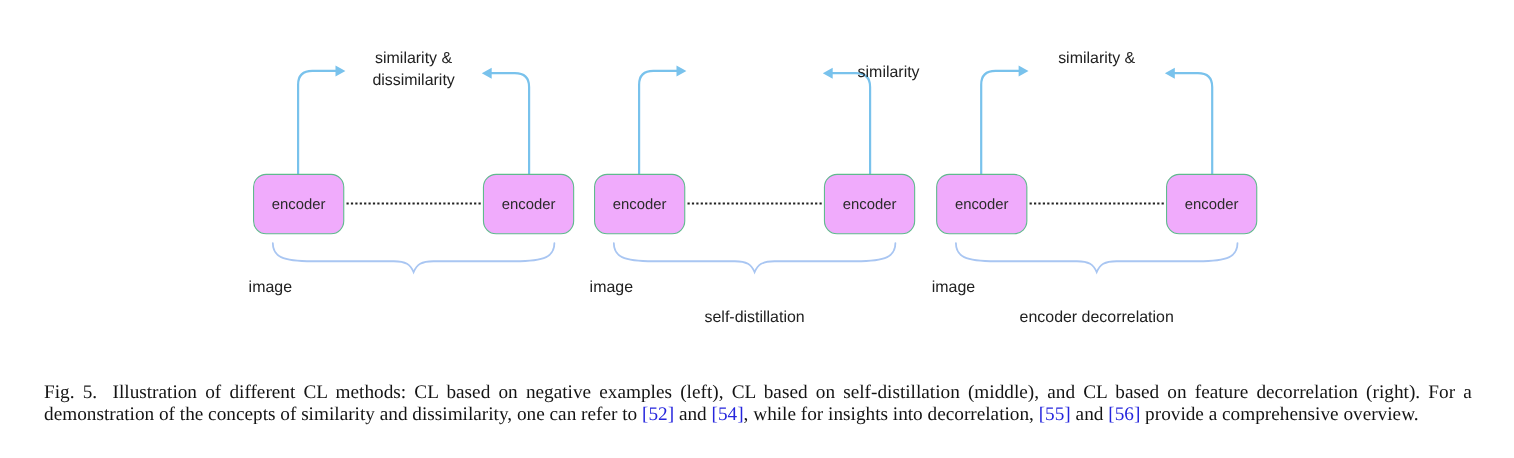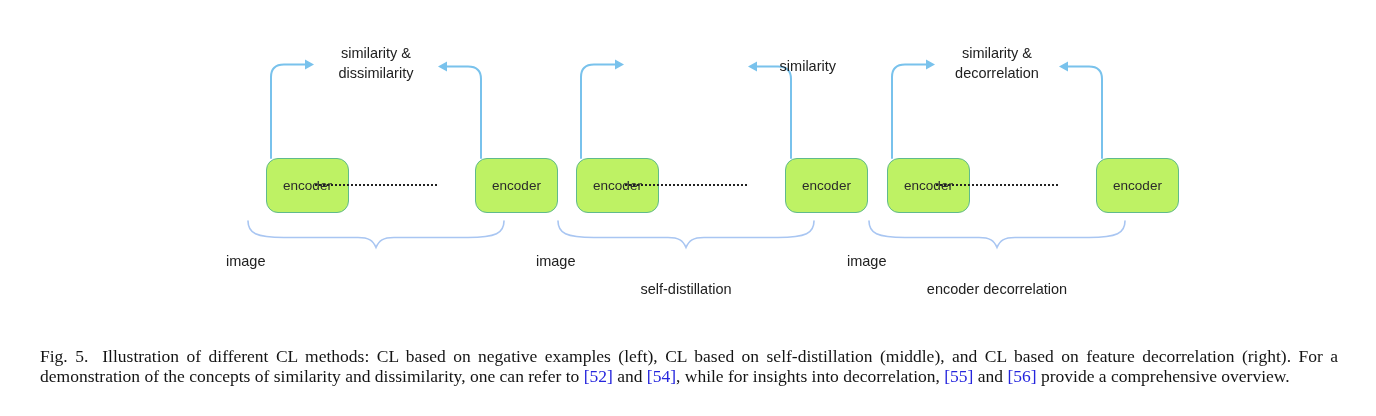--- a/index.html
+++ b/index.html
@@ -17,23 +17,23 @@
   .panel .top-label{
     position:absolute;left:0;top:43px;width:100%;
     text-align:center;font-size:14.5px;line-height:20px;color:#212121;
   }
   .panel.single .top-label{top:56px;text-align:right;}
   .top-label span{display:block;}
   .top-label span:empty{display:none;}
   .arrow-svg{position:absolute;left:0;top:0;width:300px;height:312px;}
   .encoder-box{
     position:absolute;top:158px;width:83px;height:55px;
-    background:#bef264;border:1.8px solid #60ba8d;border-radius:12px;
+    background:#f0abfc;border:1.8px solid #60ba8d;border-radius:12px;
     display:flex;align-items:center;justify-content:center;
-    font-size:13.5px;color:#2b2b2b;box-sizing:border-box;margin-left:36px;
+    font-size:13.5px;color:#2b2b2b;box-sizing:border-box;
   }
   .encoder-box.left{left:4px;}
   .encoder-box.right{left:213px;}
   .dotted-link{
     position:absolute;left:89px;top:184px;width:122px;height:0;
     border-top:2.6px dotted #222222;
   }
   .panel .image-label{
     position:absolute;left:0;top:253px;width:100%;
     text-align:left;font-size:14.5px;color:#212121;
@@ -108,21 +108,20 @@
   <div class="panel" style="left:847px;">
     <svg class="arrow-svg" viewBox="0 0 300 312">
       <path d="M45,158 L45,77 Q45,64.5 58,64.5 L80,64.5" fill="none" stroke="#79c2ec" stroke-width="2" stroke-linecap="round"></path>
       <polygon points="79,59.5 88,64.5 79,69.5" fill="#79c2ec"></polygon>
       <path d="M255,158 L255,79 Q255,66.5 242,66.5 L220,66.5" fill="none" stroke="#79c2ec" stroke-width="2" stroke-linecap="round"></path>
       <polygon points="221,61.5 212,66.5 221,71.5" fill="#79c2ec"></polygon>
       <path d="M22,221 C22,233 30,237.5 58,237.5 L132,237.5 C143,237.5 147,240.5 150,247.5 C153,240.5 157,237.5 168,237.5 L242,237.5 C270,237.5 278,233 278,221" fill="none" stroke="#a9c6f2" stroke-width="1.6" stroke-linecap="round"></path>
     </svg>
     <div class="top-label">
       <span>similarity &amp;</span>
-      <span>decorrelation</span>
     </div>
     <div class="encoder-box left">
       <span>encoder</span>
     </div>
     <div class="dotted-link"></div>
     <div class="encoder-box right">
       <span>encoder</span>
     </div>
     <div class="image-label">image</div>
     <div class="method-label">encoder decorrelation</div>

